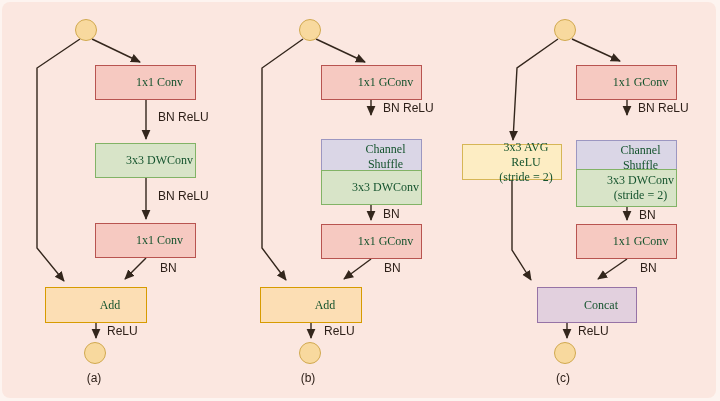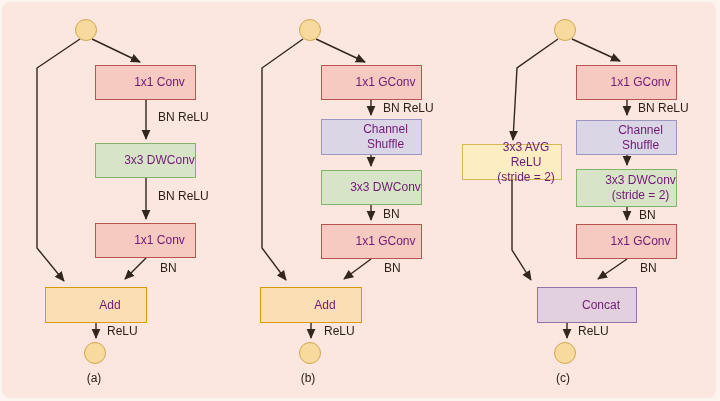--- a/index.html
+++ b/index.html
@@ -1,22 +1,22 @@
 <!DOCTYPE html>
 <html><head>
 <meta charset="utf-8">
 <style>
   html,body{margin:0;padding:0;width:720px;height:401px;overflow:hidden;background:#fdf4f0;}
   #frame{position:absolute;left:2px;top:2px;width:714px;height:396px;background:#fbe7e0;border-radius:8px;}
   .node{position:absolute;display:flex;flex-direction:column;align-items:center;justify-content:center;
         box-sizing:border-box;border:1.4px solid;text-align:center;
-        font-family:Liberation Sans, sans-serif;font-size:12px;line-height:1.25;color:#701a75;padding-left:28px;}
+        font-family:Liberation Serif, serif;font-size:12px;line-height:1.25;color:#14532d;padding-left:28px;}
   .conv{background:#f6c9c1;border-color:#b85450;}
   .dw{background:#d8e4c8;border-color:#82b366;}
-  .shuffle{background:#dad6e6;border-color:#9c97c1;}
+  .shuffle{background:#dad6e6;border-color:#9c97c1;margin-top:20px;}
   .addbox{background:#fcdeb4;border-color:#d79b00;}
   .pool{background:#fdedc3;border-color:#d6b656;}
   .concat{background:#e2d0de;border-color:#9673a6;}
   .io{position:absolute;width:22px;height:22px;border-radius:50%;box-sizing:border-box;
       background:#f8d99e;border:1.4px solid #d1a94f;}
   .lbl{position:absolute;font-family:"Liberation Sans",sans-serif;font-size:12px;color:#2e2019;white-space:nowrap;}
   .cap{position:absolute;width:40px;text-align:center;font-family:"Liberation Sans",sans-serif;font-size:12px;color:#2e2019;}
   svg{position:absolute;left:0;top:0;}
   .edge{stroke:#33261c;stroke-width:1.4;fill:none;}
 </style>

